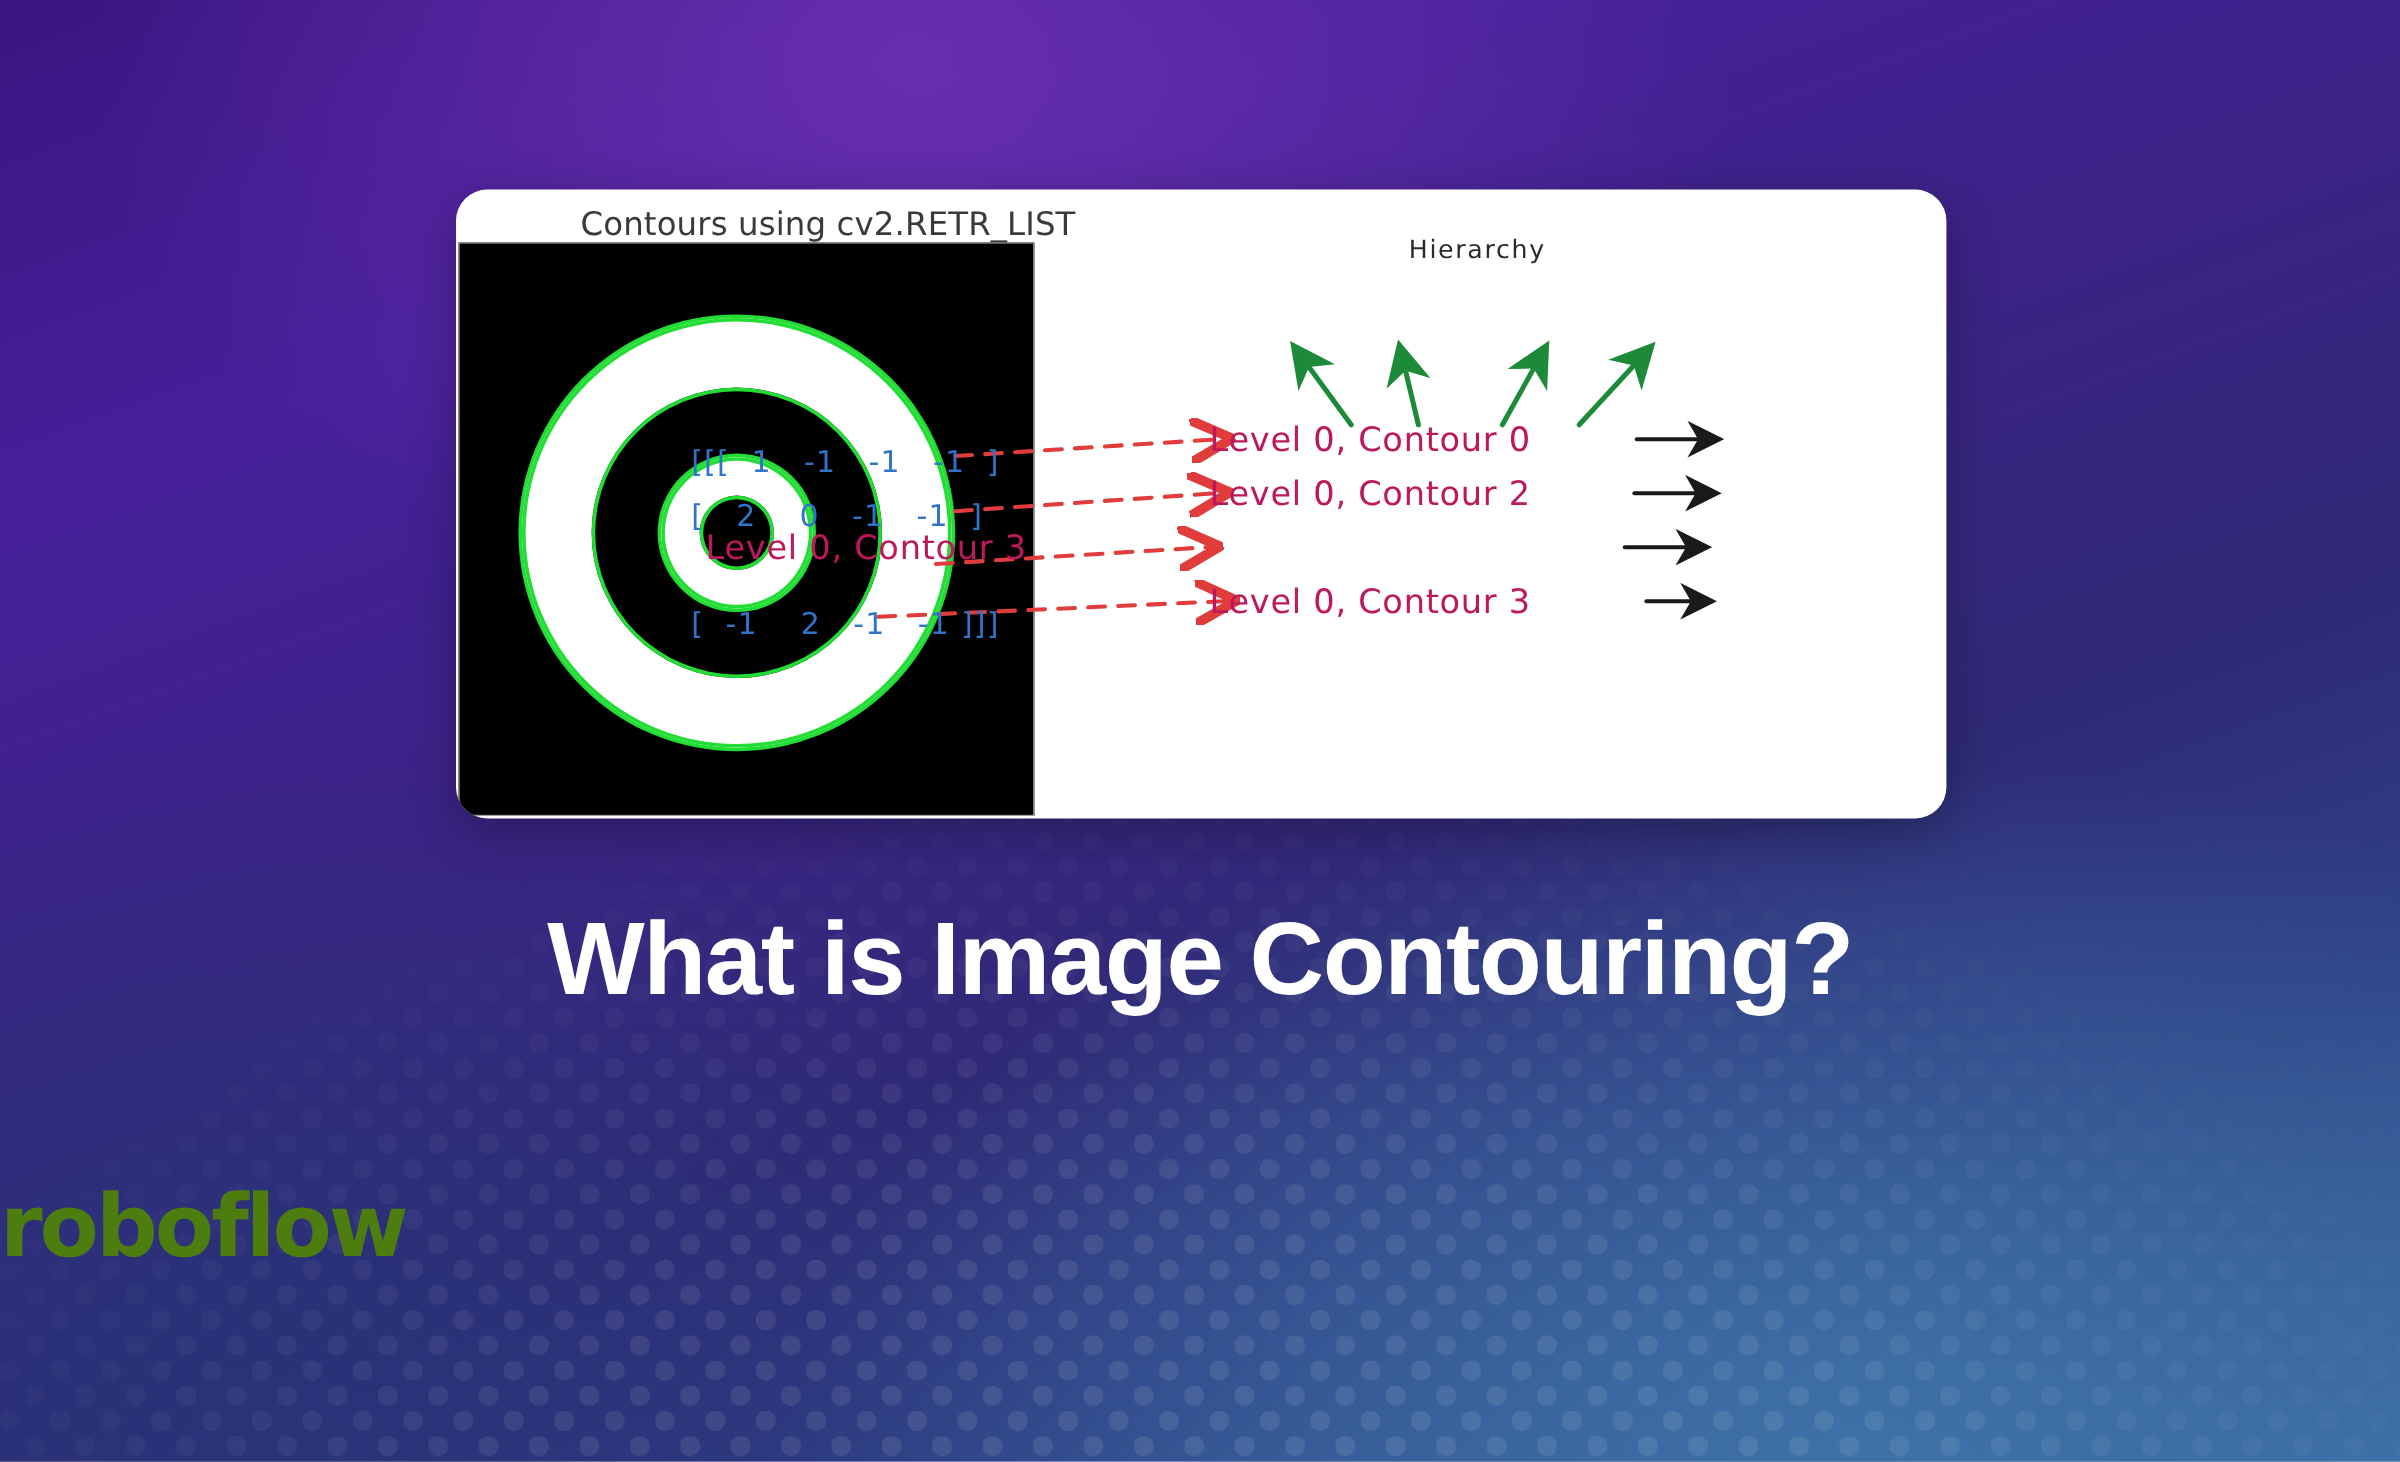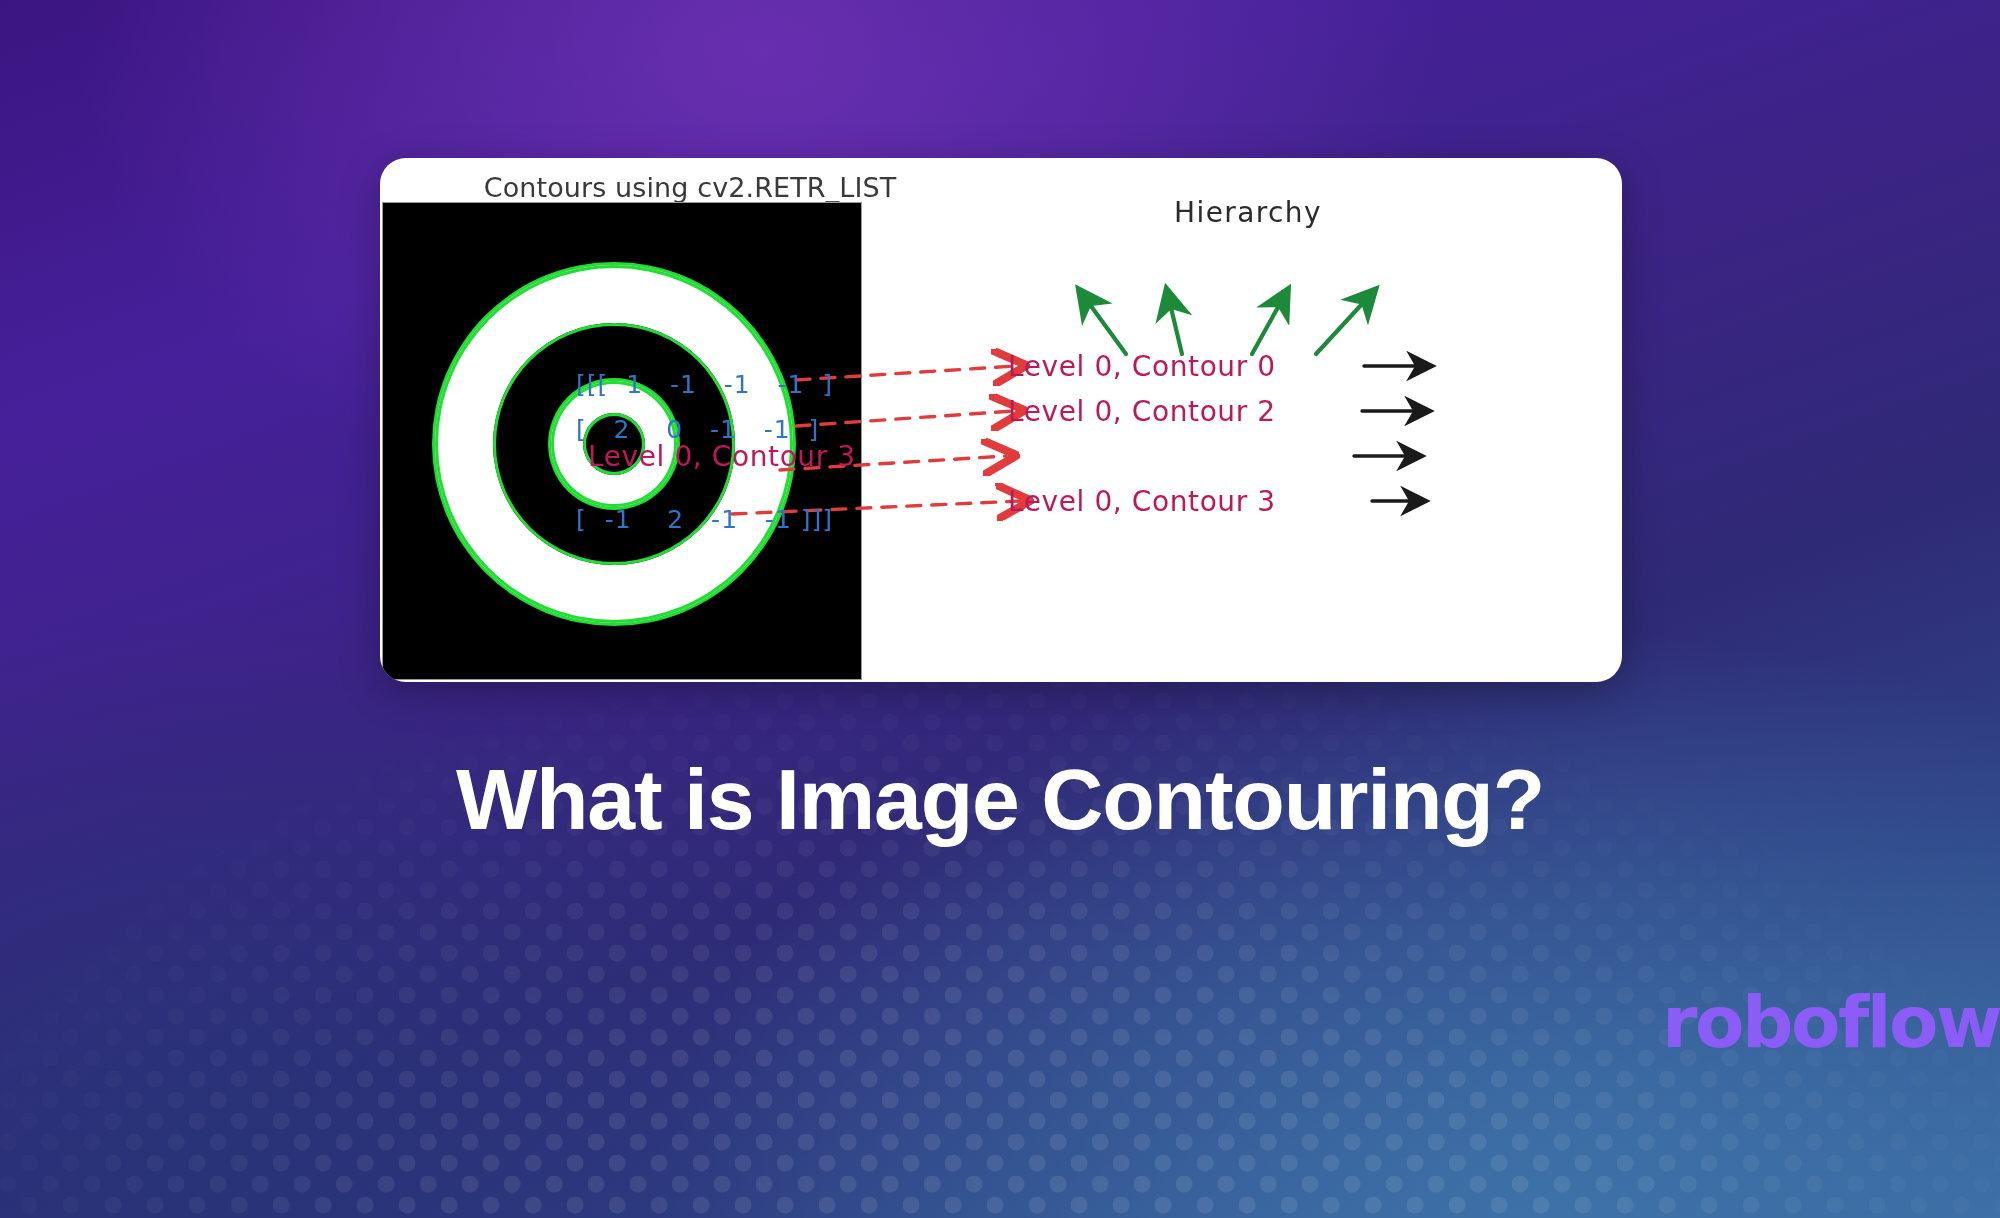--- a/index.html
+++ b/index.html
@@ -43,21 +43,21 @@
     background:#000; border:1px solid #9a9a9a;
   }
   .ring { position:absolute; border-radius:50%; }
   .ring-outer { left:52px;  top:62px;  width:358px; height:358px; background:#ffffff; box-shadow:0 0 0 3px #22dd33 inset, 0 0 0 3px #22dd33; }
   .ring-gap1  { left:110px; top:120px; width:242px; height:242px; background:#000000; box-shadow:0 0 0 3px #22dd33 inset; }
   .ring-mid   { left:168px; top:178px; width:126px; height:126px; background:#ffffff; box-shadow:0 0 0 3px #22dd33 inset, 0 0 0 3px #22dd33; }
   .ring-core  { left:200px; top:210px; width:62px;  height:62px;  background:#000000; box-shadow:0 0 0 3px #22dd33 inset; }
 
   .right-pane { position:absolute; left:484px; top:0; right:0; bottom:0; }
   .hierarchy-title {
-    position:absolute; left:310px; top:38px; font-size:28px; color:#2b2b2b;
+    position:absolute; left:310px; top:38px; font-size:21px; color:#2b2b2b;
     font-family:"DejaVu Sans", sans-serif; letter-spacing:1.4px;
   }
   .legend-row {
     position:absolute; left:152px; top:99px; font-size:25px; color:#e03c3c;
     font-family:"DejaVu Serif", serif; font-style:italic; letter-spacing:0.6px; white-space:nowrap;
   }
 
   .svg-overlay { position:absolute; inset:0; width:100%; height:100%; pointer-events:none; }
 
   .rows { position:absolute; left:196px; top:186px; }
@@ -71,22 +71,22 @@
     font-family:"DejaVu Sans", sans-serif; font-size:28px; color:#be185d;
     letter-spacing:0.6px; margin-left:12px;
   }
 
   .headline {
     position:absolute; left:0; right:0; top:750px; text-align:center;
     color:#ffffff; font-size:86px; font-weight:bold; letter-spacing:-1.2px;
     font-family:"Liberation Sans", sans-serif;
   }
   .logo {
-    position:absolute; left:0; right:0; top:980px; text-align:right;
-    color:#8b5cf6; font-size:72px; font-weight:bold; letter-spacing:-2.5px;
+    position:absolute; left:0; right:0; top:980px; text-align:left;
+    color:#4d7c0f; font-size:72px; font-weight:bold; letter-spacing:-2.5px;
     font-family:"DejaVu Sans", sans-serif;
   }
 </style>
 </head>
 <body>
 
 <div class="dot-layer"></div>
 
 <div class="card">
   <div class="card-inner">

